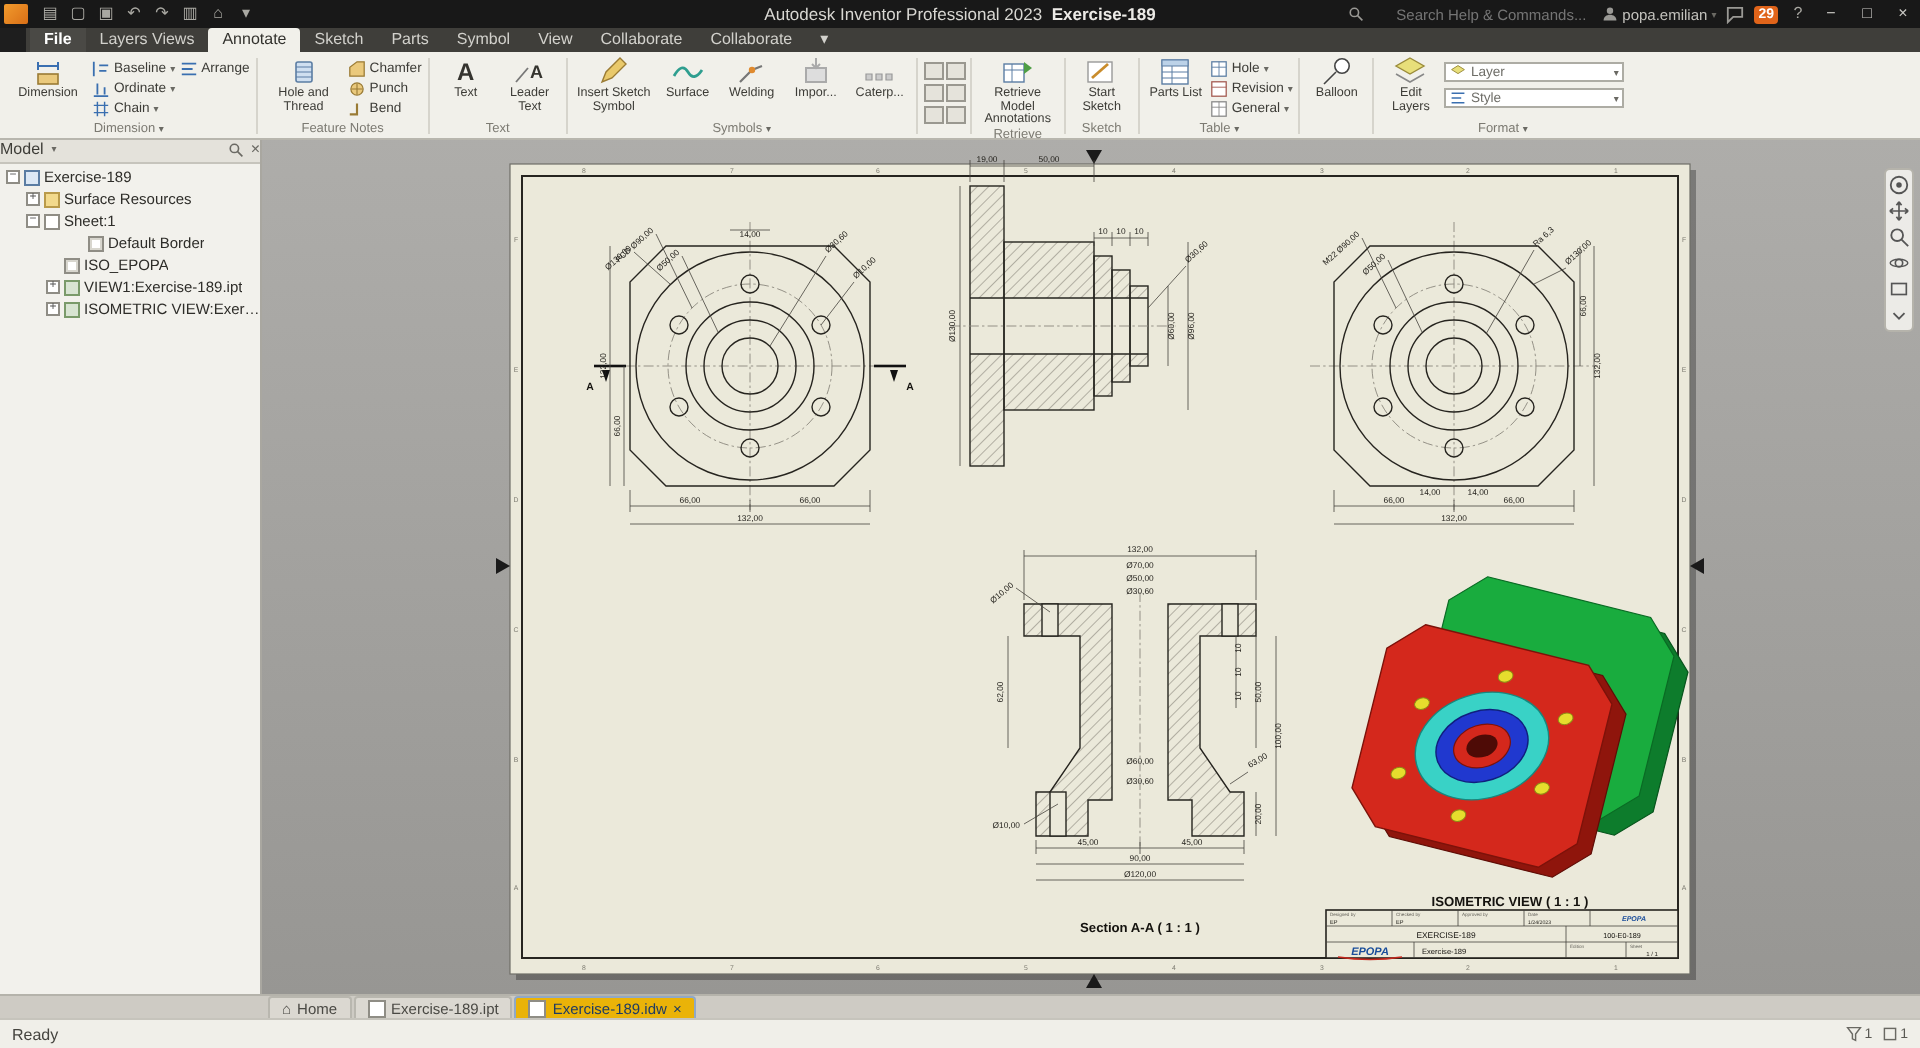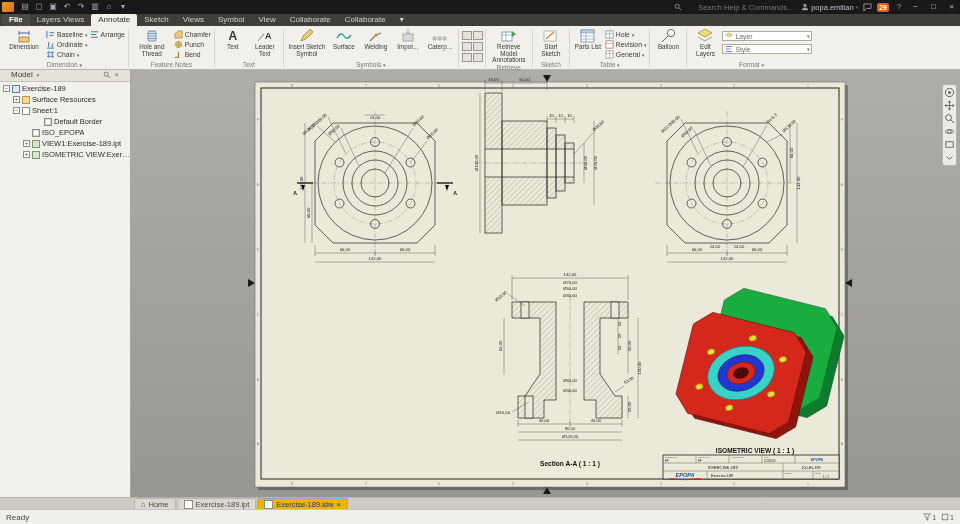--- a/index.html
+++ b/index.html
@@ -11,21 +11,21 @@
   .qi{width:10px;height:10px;display:flex;align-items:center;justify-content:center;color:#a9a8a2;font-size:8px;line-height:10px}
   .tb-title{position:absolute;left:0;right:0;text-align:center;font-size:8.5px;color:#d8d7d2;pointer-events:none}
   .tb-title b{font-weight:bold;color:#eceae6}
   .tb-right{margin-left:auto;display:flex;align-items:center;gap:5px;padding-right:2px;z-index:2}
   .tb-search{display:flex;align-items:center;gap:14px}
   .tb-search input{background:transparent;border:none;color:#9a9995;font-size:7.5px;width:96px;outline:none;font-family:inherit}
   .tb-user{display:flex;align-items:center;gap:2px;font-size:7.5px;color:#c3c2bd}
   .badge{background:#e0641a;color:#fff;border-radius:2px;font-size:7px;padding:0 2px;line-height:9px;font-weight:bold}
   .winbtn{width:13px;text-align:center;font-size:8px;color:#c9c8c4;line-height:14px}
   
-  .tabstrip{position:absolute;top:14px;left:0;right:0;height:12px;background:#3f3e3a;display:flex;align-items:flex-start;padding-left:2px;z-index:4}
+  .tabstrip{position:absolute;top:14px;left:13px;right:0;height:12px;background:#3f3e3a;display:flex;align-items:flex-start;padding-left:2px;z-index:4}
   .rtab{padding:0 7px;font-size:8px;color:#d2d1cc;line-height:12px;white-space:nowrap}
   .rtab.file{font-weight:bold;color:#fff;background:#4a4945}
   .rtab.active{background:#f1f0ea;color:#33322e;border-radius:2px 2px 0 0}
   
   .ribbon{position:absolute;top:26px;left:0;right:0;height:42px;background:#f1f0ea;border-bottom:1px solid #b8b6ae;display:flex;align-items:stretch;padding:1px 2px 0;z-index:4}
   .rgroup{display:flex;flex-direction:column}
   .rbody{flex:1;display:flex;align-items:flex-start;gap:2px;padding:1px 2px 0}
   .rlabel{font-size:6.5px;color:#7c7a72;text-align:center;line-height:8px;height:8px;white-space:nowrap}
   .rdiv{width:1px;background:#d6d4cc;margin:2px 1px}
   .bigbtn{display:flex;flex-direction:column;align-items:center;width:40px}
@@ -35,21 +35,21 @@
   .bicon-text{font-weight:bold;font-size:12px;color:#35342f;line-height:14px}
   .stack{display:flex;flex-direction:column;gap:1px;padding-top:2px}
   .sbtn{display:flex;align-items:center;gap:2px;font-size:6.8px;color:#3d3c37;height:9px;white-space:nowrap}
   .car{font-size:5px;color:#6a6963}
   .dd{display:flex;align-items:center;gap:2px;background:#fff;border:1px solid #adaca4;height:10px;width:90px;font-size:6.8px;color:#6f6e68;padding:0 2px;margin:1px 0;box-sizing:border-box}
   .dd .car{margin-left:auto}
   .minigrid{display:grid;grid-template-columns:9px 9px;gap:2px;padding-top:3px}
   .mg{width:8px;height:7px;border:1px solid #9a9890;background:#e5e3db}
   
   .browser{position:absolute;top:68px;left:0;width:130px;bottom:26px;background:#f2f1ec;border-right:1px solid #a9a7a0;display:flex;flex-direction:column;z-index:3}
-  .bheader{height:13px;background:#e4e2db;border-bottom:1px solid #c6c4bc;display:flex;align-items:center;font-size:8px;padding:0 11px;gap:4px;color:#3d3c37}
+  .bheader{height:13px;background:#e4e2db;border-bottom:1px solid #c6c4bc;display:flex;align-items:center;font-size:8px;padding:0 0;gap:4px;color:#3d3c37}
   .bheader .sp{margin-left:auto;display:flex;gap:3px;align-items:center}
   .trows{padding-top:1px;font-size:7.5px;color:#2e2d29}
   .trow{display:flex;align-items:center;height:11px;gap:2px}
   .exp{width:7px;height:7px;border:1px solid #8f8d85;background:#fff;font-size:6px;line-height:5px;text-align:center;color:#555;box-sizing:border-box;flex:0 0 auto}
   .exp:empty{visibility:hidden}
   .ticon{width:8px;height:8px;display:inline-block;box-sizing:border-box;flex:0 0 auto}
   .i-doc{background:#dce8f5;border:1px solid #5b7da3}
   .i-folder{background:#f2d98c;border:1px solid #b99a4a}
   .i-sheet{background:#fff;border:1px solid #8f8d85}
   .i-border{background:#fff;border:1px solid #8f8d85;box-shadow:inset 0 0 0 1px #d8d6ce}
@@ -87,20 +87,23 @@
   <div class="qat">
     <span class="qi">▤</span>
     <span class="qi">▢</span>
     <span class="qi">▣</span>
     <span class="qi">↶</span>
     <span class="qi">↷</span>
     <span class="qi">▥</span>
     <span class="qi">⌂</span>
     <span class="qi">▾</span>
   </div>
+  <div class="tb-title">
+    <span>Autodesk Inventor Professional 2023</span>&nbsp;&nbsp;<b>Exercise-189</b>
+  </div>
   <div class="tb-right">
     <span class="tb-search">
       <svg class="" width="8" height="8" viewBox="0 0 10 10">
           <circle cx="4" cy="4" r="2.6" fill="none" stroke="#9a9995" stroke-width="1"></circle>
           <path d="M6 6L9 9" stroke="#9a9995" stroke-width="1"></path>
         </svg>
       <input placeholder="Search Help &amp; Commands..." style="">
     </span>
     <span class="tb-user">
       <svg width="8" height="8" viewBox="0 0 10 10">
@@ -119,21 +122,21 @@
     <span class="winbtn">□</span>
     <span class="winbtn">×</span>
   </div>
 </div>
 
 <div class="tabstrip">
   <div class="rtab file">File</div>
   <div class="rtab">Layers Views</div>
   <div class="rtab active">Annotate</div>
   <div class="rtab">Sketch</div>
-  <div class="rtab">Views</div>
+  <div class="rtab">Parts</div>
   <div class="rtab">Symbol</div>
   <div class="rtab">View</div>
   <div class="rtab">Collaborate</div>
   <div class="rtab">Collaborate</div>
   <div class="rtab">▾</div>
 </div>
 
 <div class="ribbon">
 
   <div class="rgroup">

